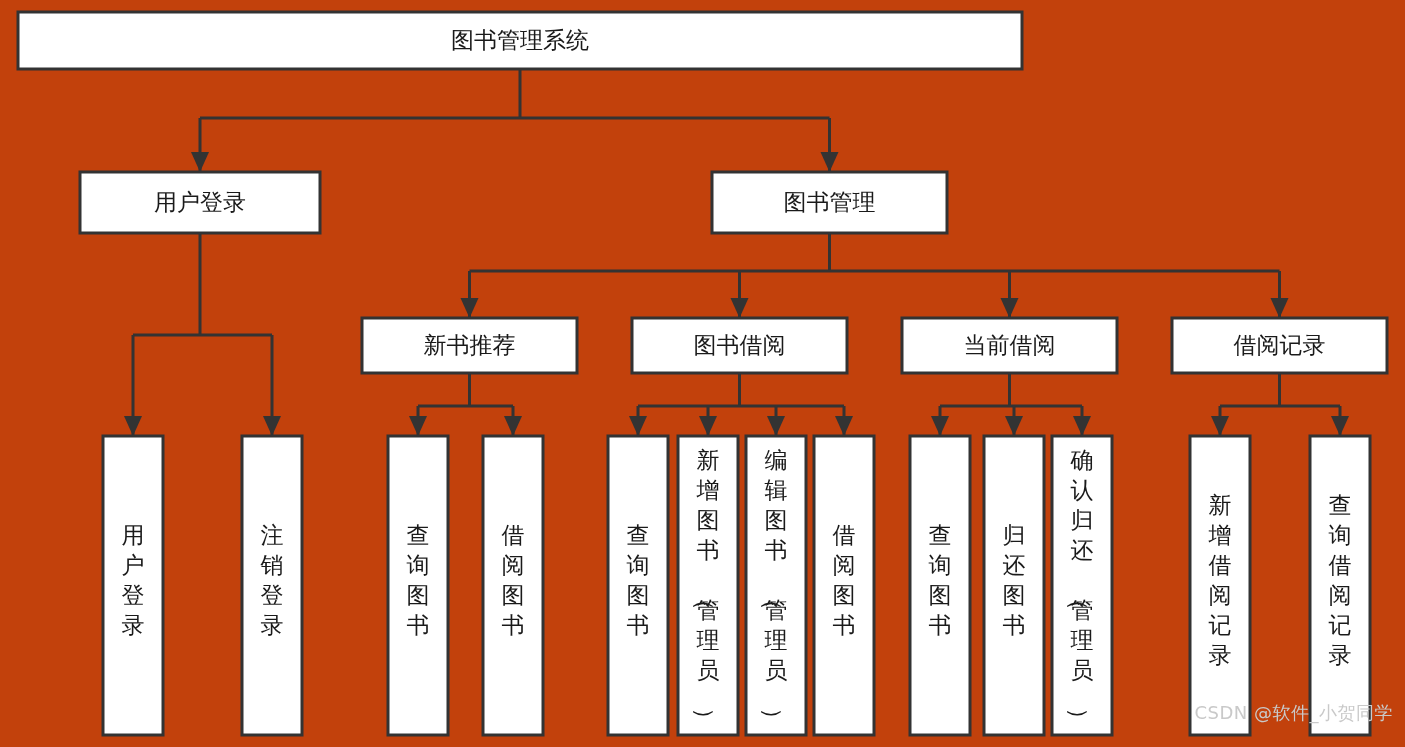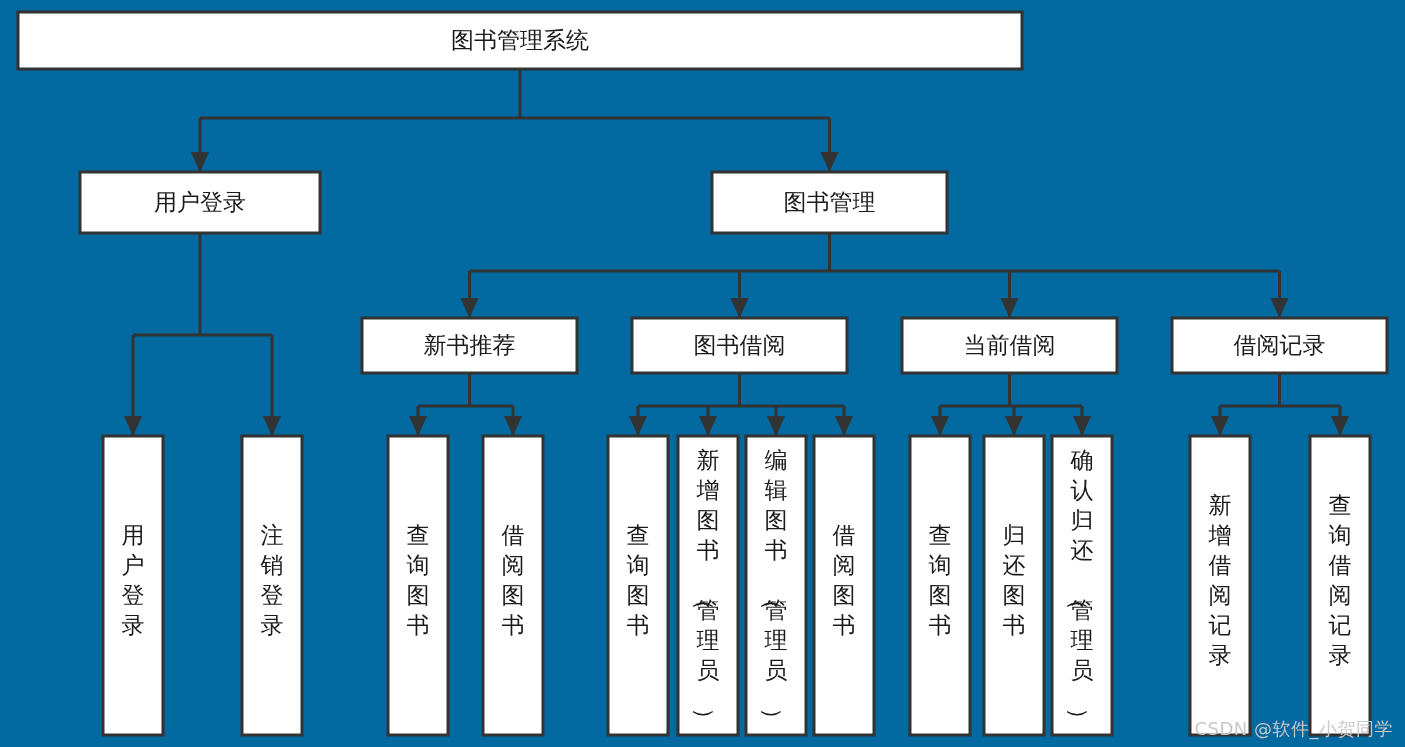--- a/index.html
+++ b/index.html
@@ -8,21 +8,21 @@
     padding: 0;
     background: #ffffff;
   }
   body {
     font-family: "Liberation Sans", "DejaVu Sans", sans-serif;
   }
   #diagram-root {
     position: relative;
     width: 1405px;
     height: 747px;
-    background: #0369a1;
+    background: #c2410c;
     overflow: hidden;
   }
   svg.diagram-canvas {
     position: absolute;
     left: 0;
     top: 0;
     width: 1405px;
     height: 747px;
     display: block;
   }
@@ -50,21 +50,21 @@
   }
   .node-label-vertical {
     fill: #1a1a1a;
     font-family: "DejaVu Sans", "Liberation Sans", sans-serif;
     font-size: 23px;
     text-anchor: middle;
   }
   .watermark-text {
     position: absolute;
     right: 12px;
-    bottom: 6px;
+    bottom: 22px;
     font-family: "DejaVu Sans", "Liberation Sans", sans-serif;
     font-size: 18px;
     color: #c9c9c9;
     white-space: nowrap;
     user-select: none;
     letter-spacing: 0.5px;
   }
 </style>
 </head>
 <body>

